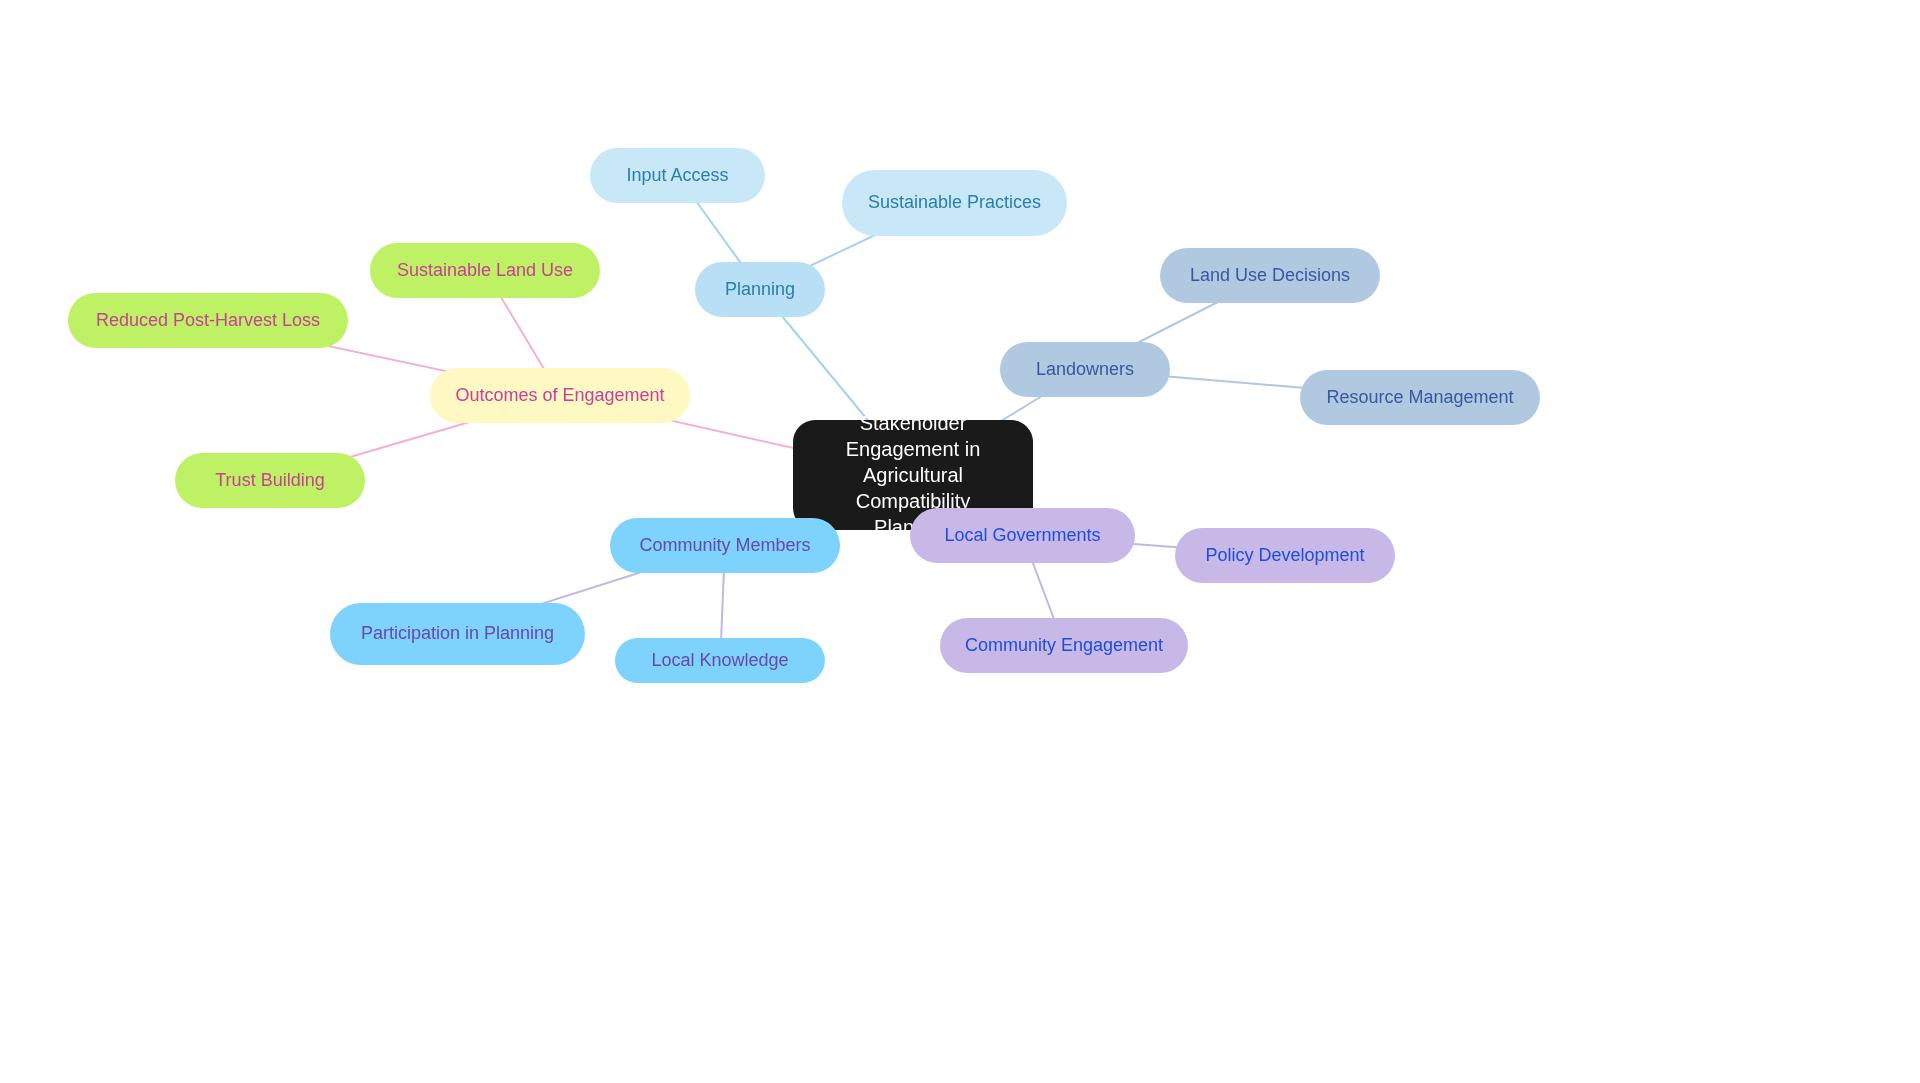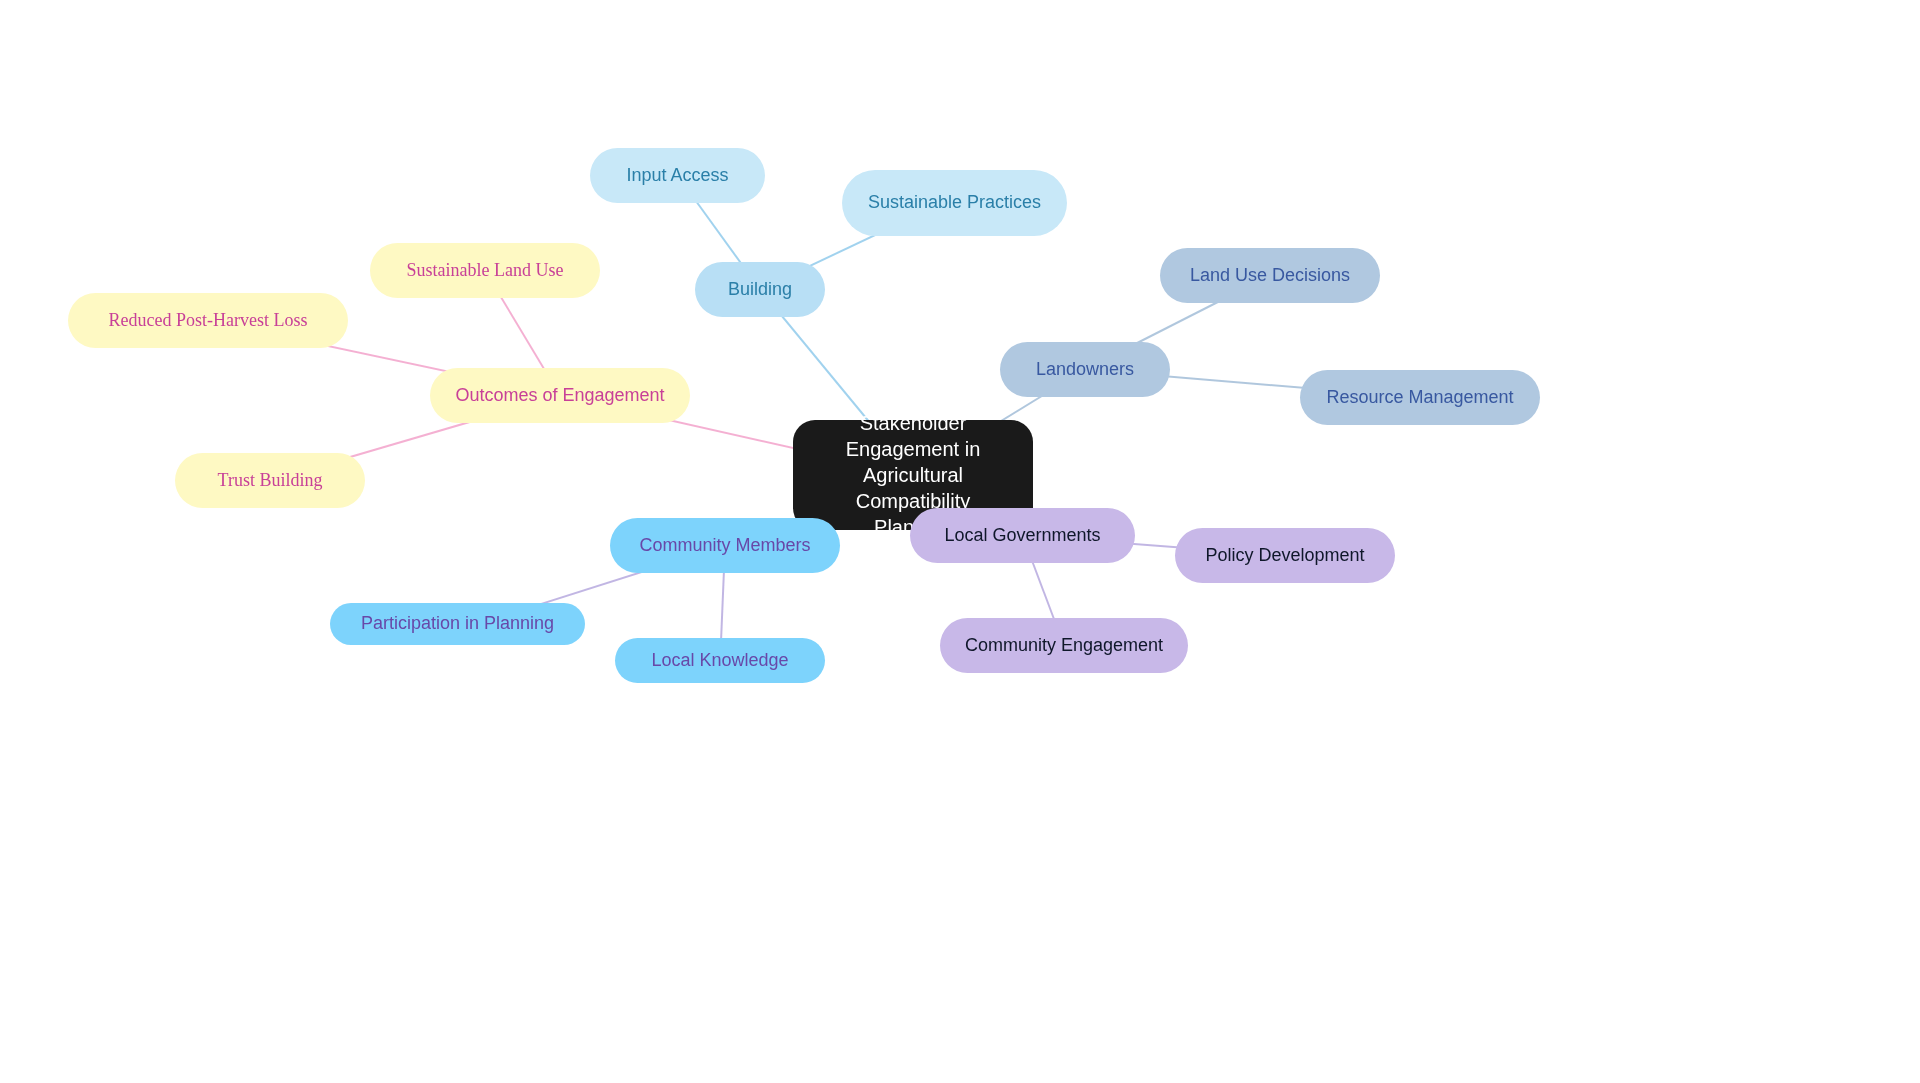--- a/index.html
+++ b/index.html
@@ -46,31 +46,30 @@
     }
     .node-blue-light {
       background: #c8e8f8;
       color: #2a7fa8;
     }
     .node-pink {
       background: #fef9c3;
       color: #c84098;
     }
     .node-pink-light {
-      background: #fef9c3;
+      background: #bef264;
       color: #c84098;
-      font-family: Liberation Serif, serif;
     }
     .node-purple {
       background: #7dd3fc;
       color: #6848a8;
     }
     .node-purple-dark {
       background: #c8b8e8;
-      color: #0f172a;
+      color: #1d4ed8;
     }
     .node-blue-mid {
       background: #b0c8e0;
       color: #3858a0;
     }
   </style>
 </head>
 <body>
 
 <svg id="mindmap-lines">
@@ -90,21 +89,21 @@
     <line x1="913" y1="475" x2="1022.5" y2="535.5" stroke="#a898d8" stroke-width="2" opacity="0.7"></line>
     <line x1="1022.5" y1="535.5" x2="1285" y2="555.5" stroke="#a898d8" stroke-width="2" opacity="0.7"></line>
     <line x1="1022.5" y1="535.5" x2="1064" y2="645.5" stroke="#a898d8" stroke-width="2" opacity="0.7"></line>
   </svg>
 
 <div class="node node-center" style="left:793px; top:420px; width:240px; height:110px;">
   <span>Stakeholder Engagement in Agricultural Compatibility Planning</span>
 </div>
 
 <div class="node node-blue" style="left:695px; top:262px; width:130px; height:55px;">
-  <span>Building</span>
+  <span>Planning</span>
 </div>
 
 <div class="node node-blue-light" style="left:590px; top:148px; width:175px; height:55px;">
   <span>Input Access</span>
 </div>
 
 <div class="node node-blue-light" style="left:842px; top:170px; width:225px; height:66px;">
   <span>Sustainable Practices</span>
 </div>
 
@@ -133,21 +132,21 @@
 </div>
 
 <div class="node node-pink-light" style="left:175px; top:453px; width:190px; height:55px;justify-content:center;">
   <span>Trust Building</span>
 </div>
 
 <div class="node node-purple" style="left:610px; top:518px; width:230px; height:55px;">
   <span>Community Members</span>
 </div>
 
-<div class="node node-purple" style="left:330px; top:603px; width:255px; height:42px;">
+<div class="node node-purple" style="left:330px; top:603px; width:255px; height:62px;">
   <span>Participation in Planning</span>
 </div>
 
 <div class="node node-purple" style="left:615px; top:638px; width:210px; height:45px;align-items:center;">
   <span>Local Knowledge</span>
 </div>
 
 <div class="node node-purple-dark" style="left:910px; top:508px; width:225px; height:55px;">
   <span>Local Governments</span>
 </div>

